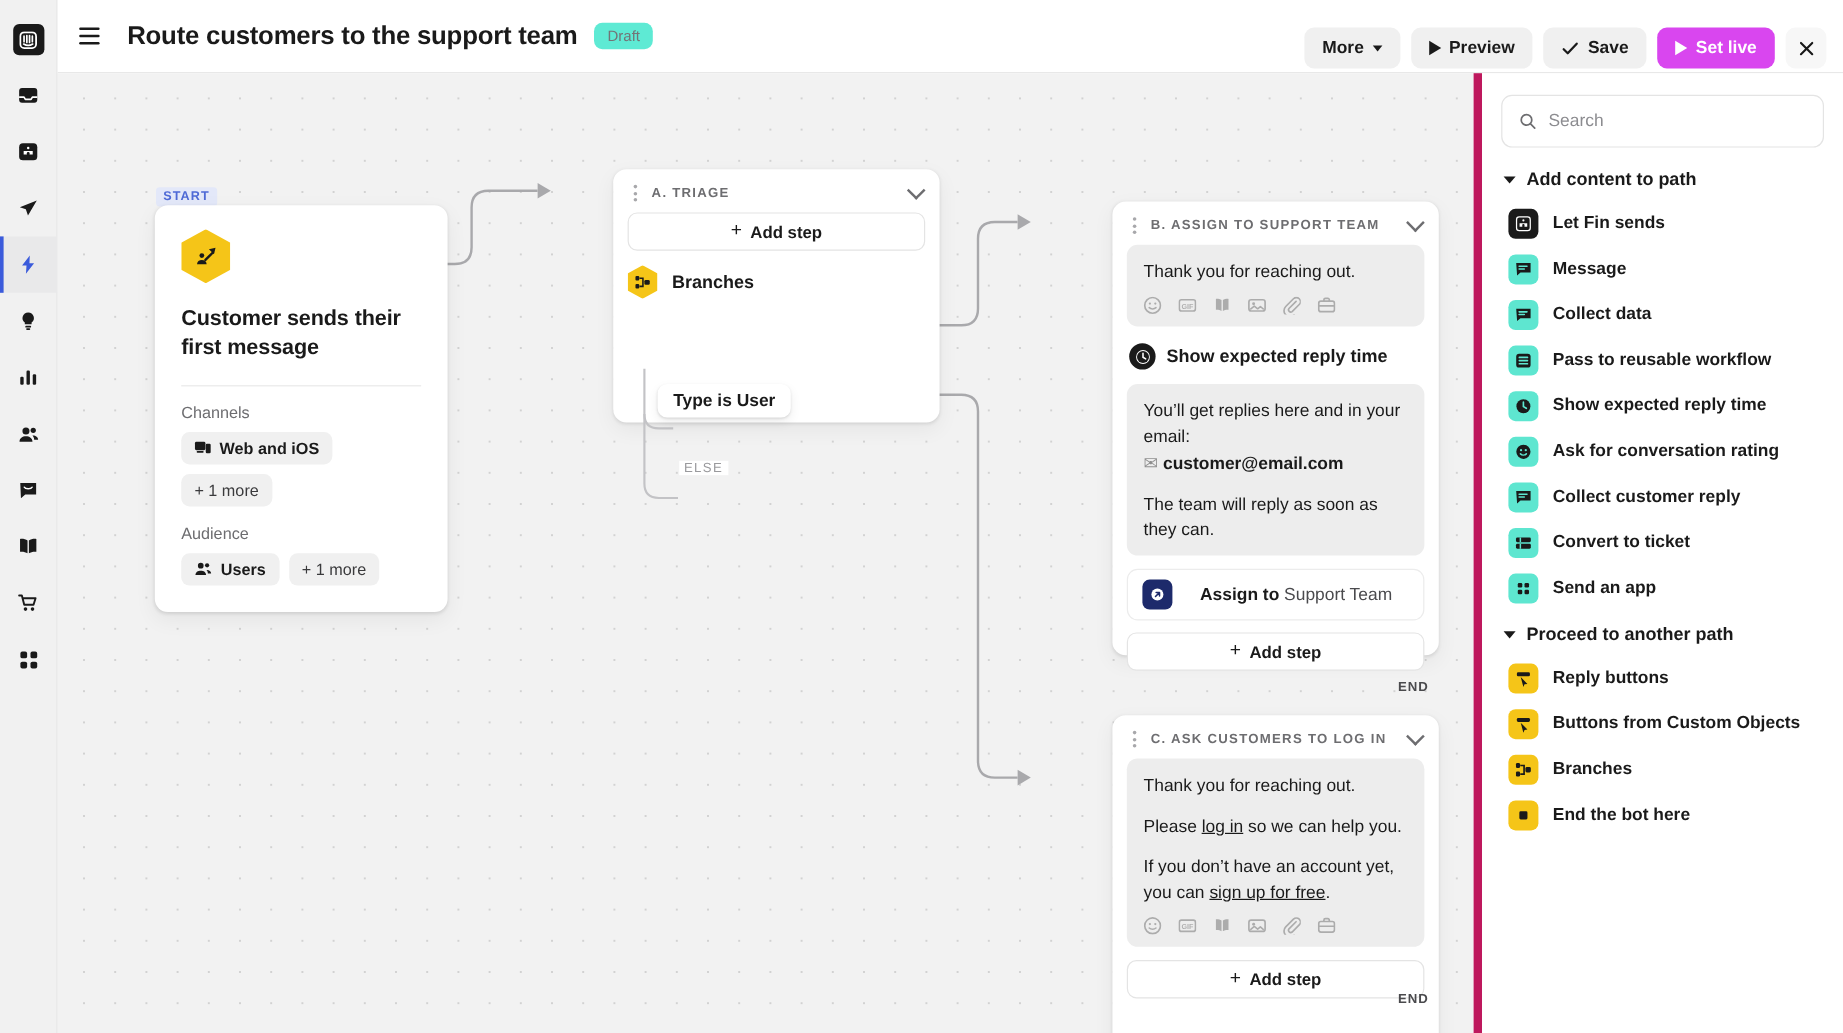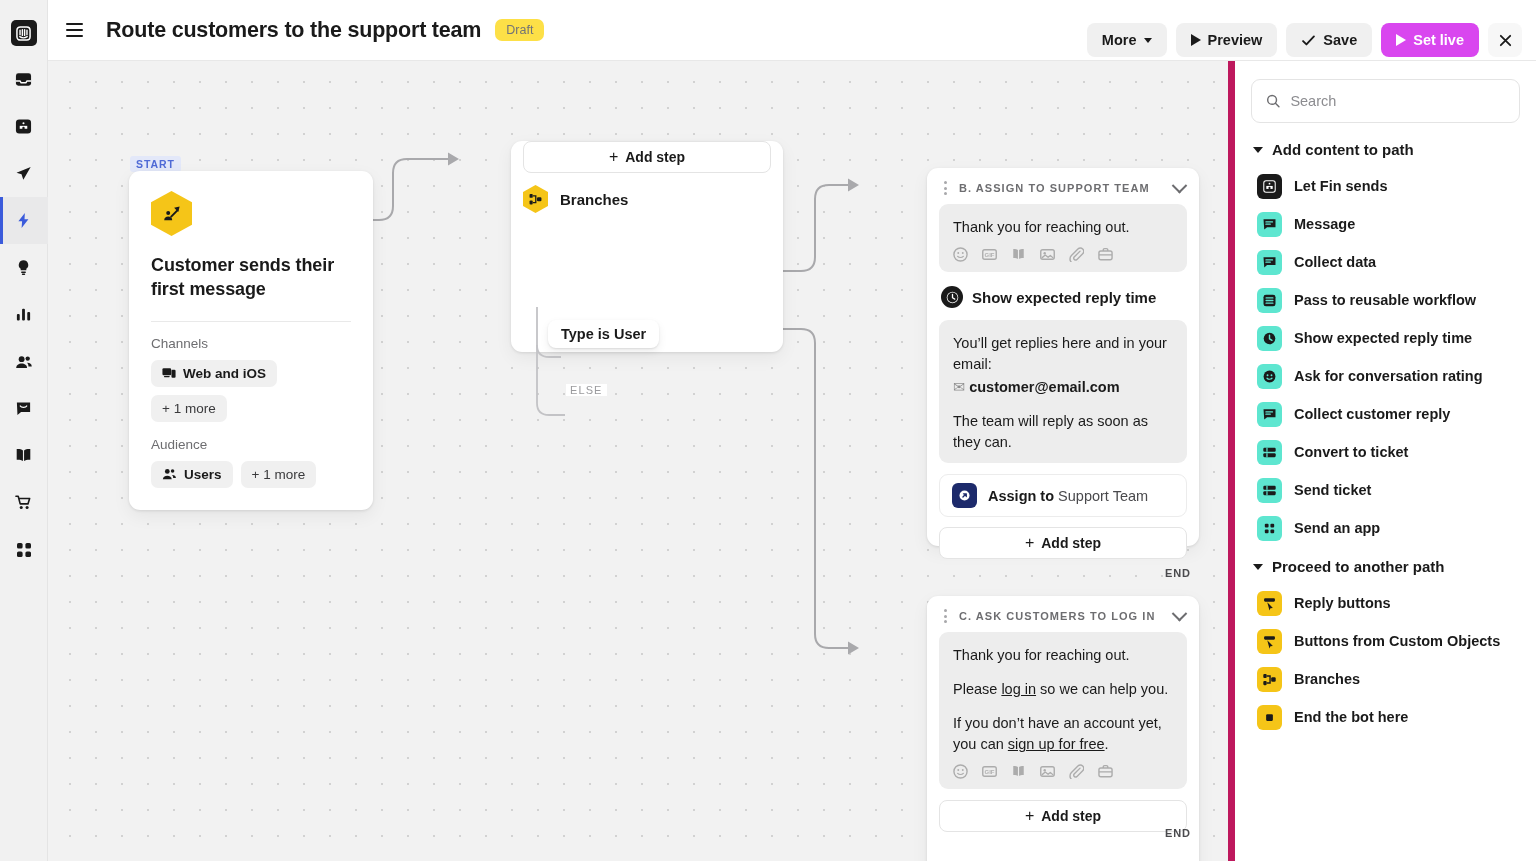--- a/index.html
+++ b/index.html
@@ -43,21 +43,21 @@
   .hamburger {
     width: 26px; height: 26px; display: flex; flex-direction: column;
     justify-content: center; gap: 4px; cursor: pointer; margin-right: 14px;
   }
   .hamburger i { display: block; height: 1.8px; width: 17px; background: #1a1a1a; border-radius: 2px; }
   .page-title {
     font-size: 21.5px; font-weight: 700; color: #1a1a1a; letter-spacing: -0.2px;
     white-space: nowrap;
   }
   .draft-badge {
-    margin-left: 14px; background: #fde047; color: #737376;
+    margin-left: 14px; background: #5eead4; color: #737376;
     font-size: 12.5px; padding: 4px 11px; border-radius: 7px; font-weight: 400;
   }
   .hdr-right { margin-left: auto; display: flex; align-items: center; gap: 9px; margin-top: 20px; }
   .btn {
     display: inline-flex; align-items: center; gap: 7px;
     height: 34px; padding: 0 15px; border-radius: 8px; border: none;
     background: #f0f0f0; color: #1a1a1a; font-size: 14.5px; font-weight: 700;
     font-family: "Liberation Sans", sans-serif; cursor: pointer; white-space: nowrap;
   }
   .btn.green { background: #d946ef; color: #ffffff; }
@@ -177,21 +177,21 @@
     display: flex; align-items: center; gap: 9px;
     padding: 3px 14px 12px 14px;
   }
   .circ-dark {
     width: 22px; height: 22px; border-radius: 50%; background: #1a1a1a;
     display: flex; align-items: center; justify-content: center; flex: none;
   }
   .step-txt { font-size: 15px; font-weight: 700; color: #1a1a1a; }
   .assign-card {
     margin: 2px 12px 10px 12px; border: 1px solid #ececec; border-radius: 9px;
-    padding: 8px 12px; display: flex; align-items: center; gap: 11px; background:#fff;
+    padding: 8px 12px; display: flex; align-items: center; gap: 23px; background:#fff;
   }
   .sq-navy {
     width: 25px; height: 25px; border-radius: 6px; background: #1d2a6b;
     display: flex; align-items: center; justify-content: center; flex: none;
   }
   .assign-txt { font-size: 14.5px; color: #4a4a4d; }
   .assign-txt b { color: #1a1a1a; }
   .end-chip {
     position: absolute; font-size: 11px; font-weight: 700; letter-spacing: 0.8px;
     color: #4a4a4d;
@@ -409,20 +409,29 @@
               <path d="M1 13.4c0-2.6 2.2-4 5-4s5 1.4 5 4z" fill="#1a1a1a"></path>
               <path d="M11.8 8.6c2.2 0 4 1.2 4 3.3h-3.1c0-1.3-.4-2.4-1.3-3.3z" fill="#1a1a1a"></path>
             </svg>
           <span>Users</span>
         </span>
         <span class="pill plain">+ 1 more</span>
       </div>
     </div>
 
     <div class="node" style="left:463px; top:80px; width:272px; height:211px;">
+      <div class="node-hd">
+        <span class="dots6">
+            <i></i>
+            <i></i>
+            <i></i>
+          </span>
+        <span class="node-name">A. TRIAGE</span>
+        <span class="chev"></span>
+      </div>
       <div class="add-step">
         <span class="plus">+</span>
         <span>Add step</span>
       </div>
       <div class="branch-row">
         <span class="hex-sm">
           <svg width="13" height="13" viewBox="0 0 14 14">
               <rect x="0.6" y="1" width="3.4" height="4.2" rx="1" fill="#1a1a1a"></rect>
               <rect x="0.6" y="8.2" width="3.4" height="4.2" rx="1" fill="#1a1a1a"></rect>
               <rect x="8.6" y="4.6" width="4.8" height="4.4" rx="1.2" fill="#1a1a1a"></rect>
@@ -664,30 +673,20 @@
               <rect x="1.4" y="3" width="13.2" height="4.3" rx="1.2" fill="#1a1a1a"></rect>
               <rect x="1.4" y="8.7" width="13.2" height="4.3" rx="1.2" fill="#1a1a1a"></rect>
               <path d="M5.3 3v4.3M5.3 8.7V13" stroke="#5ee6d0" stroke-width="1.3"></path>
             </svg>
         </span>
         <span class="p-lbl">Convert to ticket</span>
       </div>
       <div class="p-item">
         <span class="p-ico" style="background:#5ee6d0">
           <svg width="15" height="15" viewBox="0 0 16 16">
-              <rect x="1.4" y="3" width="13.2" height="4.3" rx="1.2" fill="#1a1a1a"></rect>
-              <rect x="1.4" y="8.7" width="13.2" height="4.3" rx="1.2" fill="#1a1a1a"></rect>
-              <path d="M5.3 3v4.3M5.3 8.7V13" stroke="#5ee6d0" stroke-width="1.3"></path>
-            </svg>
-        </span>
-        <span class="p-lbl">Send ticket</span>
-      </div>
-      <div class="p-item">
-        <span class="p-ico" style="background:#5ee6d0">
-          <svg width="15" height="15" viewBox="0 0 16 16">
               <rect x="3" y="3" width="4" height="4" rx="1.1" fill="#1a1a1a"></rect>
               <rect x="9" y="3" width="4" height="4" rx="1.1" fill="#1a1a1a"></rect>
               <rect x="3" y="9" width="4" height="4" rx="1.1" fill="#1a1a1a"></rect>
               <rect x="9" y="9" width="4" height="4" rx="1.1" fill="#1a1a1a"></rect>
             </svg>
         </span>
         <span class="p-lbl">Send an app</span>
       </div>
     </div>
 

